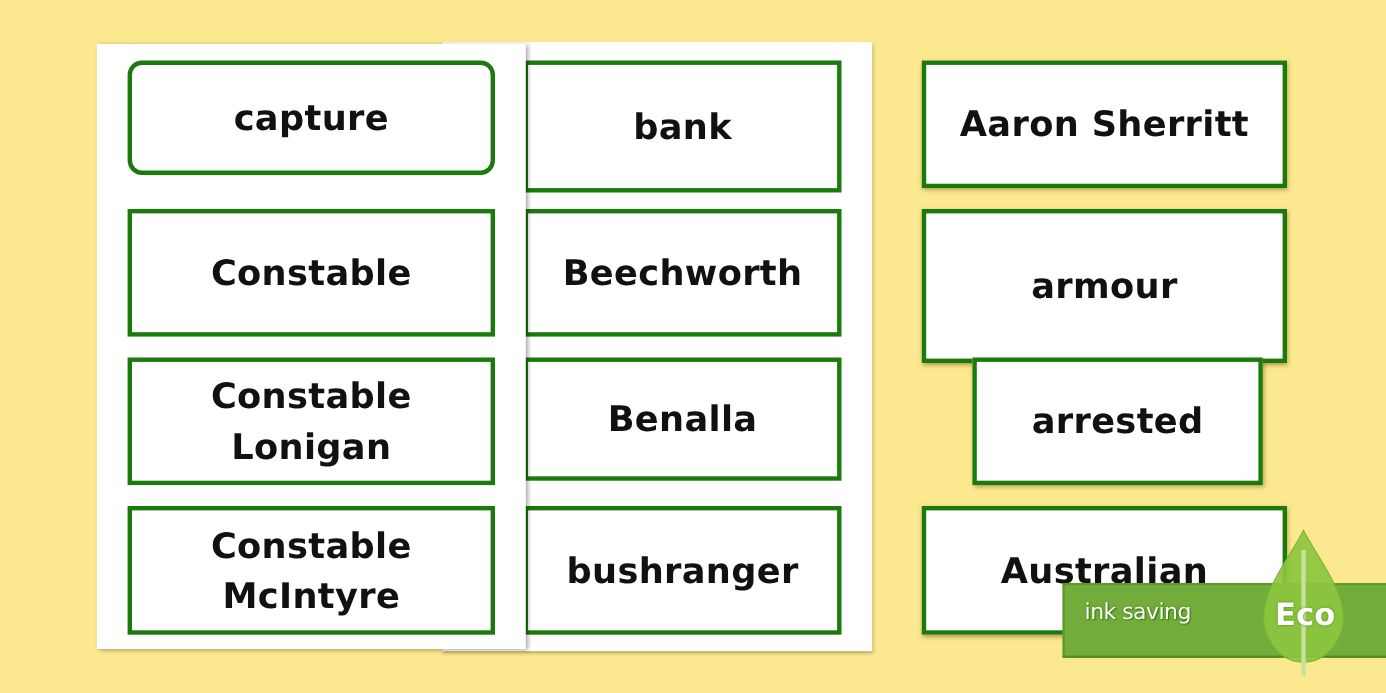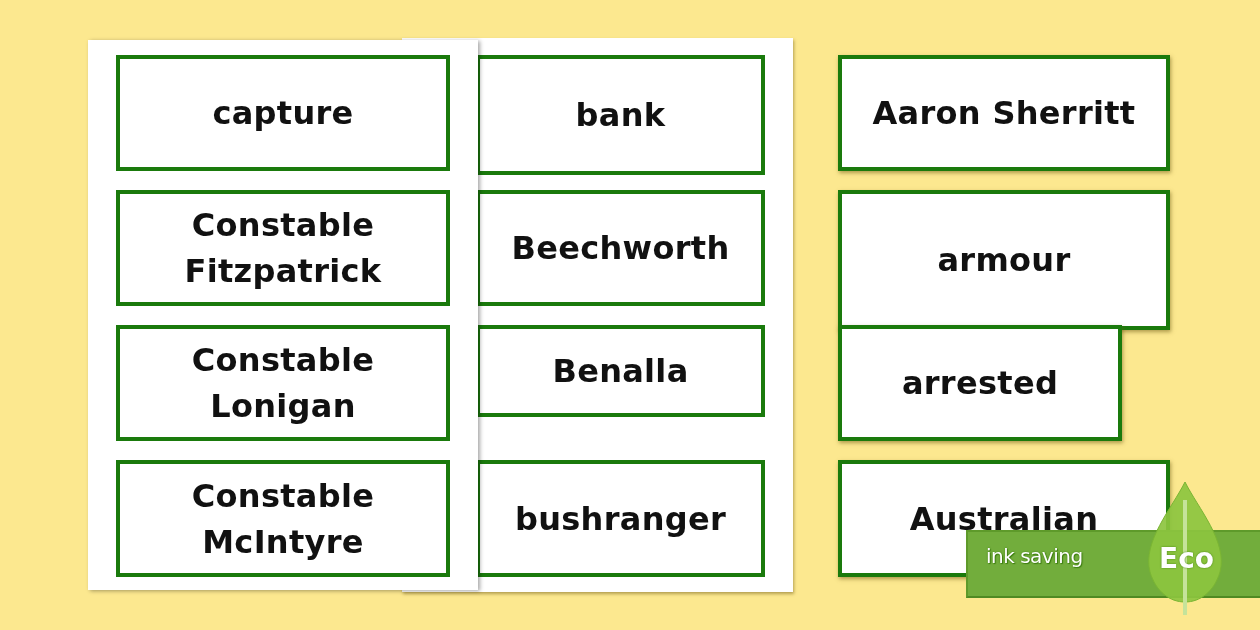--- a/index.html
+++ b/index.html
@@ -58,52 +58,51 @@
 <body>
 
 <div class="sheet sheet-back"></div>
 
 <div class="card" style="left:476px; top:55px; width:289px; height:120px;">
   <span>bank</span>
 </div>
 <div class="card" style="left:476px; top:190px; width:289px; height:116px;">
   <span>Beechworth</span>
 </div>
-<div class="card" style="left:476px; top:325px; width:289px; height:92px;">
+<div class="card" style="left:476px; top:325px; width:289px; height:112px;">
   <span>Benalla</span>
 </div>
 <div class="card" style="left:476px; top:460px; width:289px; height:117px;">
   <span>bushranger</span>
 </div>
 
 <div class="sheet sheet-front"></div>
 
-<div class="card" style="left:116px; top:55px; width:334px; height:116px;">
+<div class="card" style="left:116px; top:55px; width:334px; height:104px;border-radius:13px;">
   <span>capture</span>
 </div>
 <div class="card" style="left:116px; top:190px; width:334px; height:116px; flex-direction:column;">
   <span>Constable</span>
-  <span>Fitzpatrick</span>
 </div>
 <div class="card" style="left:116px; top:325px; width:334px; height:116px; flex-direction:column;">
   <span>Constable</span>
   <span>Lonigan</span>
 </div>
 <div class="card" style="left:116px; top:460px; width:334px; height:117px; flex-direction:column;">
   <span>Constable</span>
   <span>McIntyre</span>
 </div>
 
 <div class="card loose" style="left:838px; top:55px; width:332px; height:116px;">
   <span>Aaron Sherritt</span>
 </div>
 <div class="card loose" style="left:838px; top:190px; width:332px; height:140px;text-align:center;">
   <span>armour</span>
 </div>
-<div class="card loose" style="left:838px; top:325px; width:284px; height:116px;">
+<div class="card loose" style="left:884px; top:325px; width:264px; height:116px;">
   <span>arrested</span>
 </div>
 <div class="card loose" style="left:838px; top:460px; width:332px; height:117px;">
   <span>Australian</span>
 </div>
 
 <div class="eco">
   <span class="eco-text">ink saving</span>
 </div>
 <svg class="leaf" viewBox="0 0 90 135">

